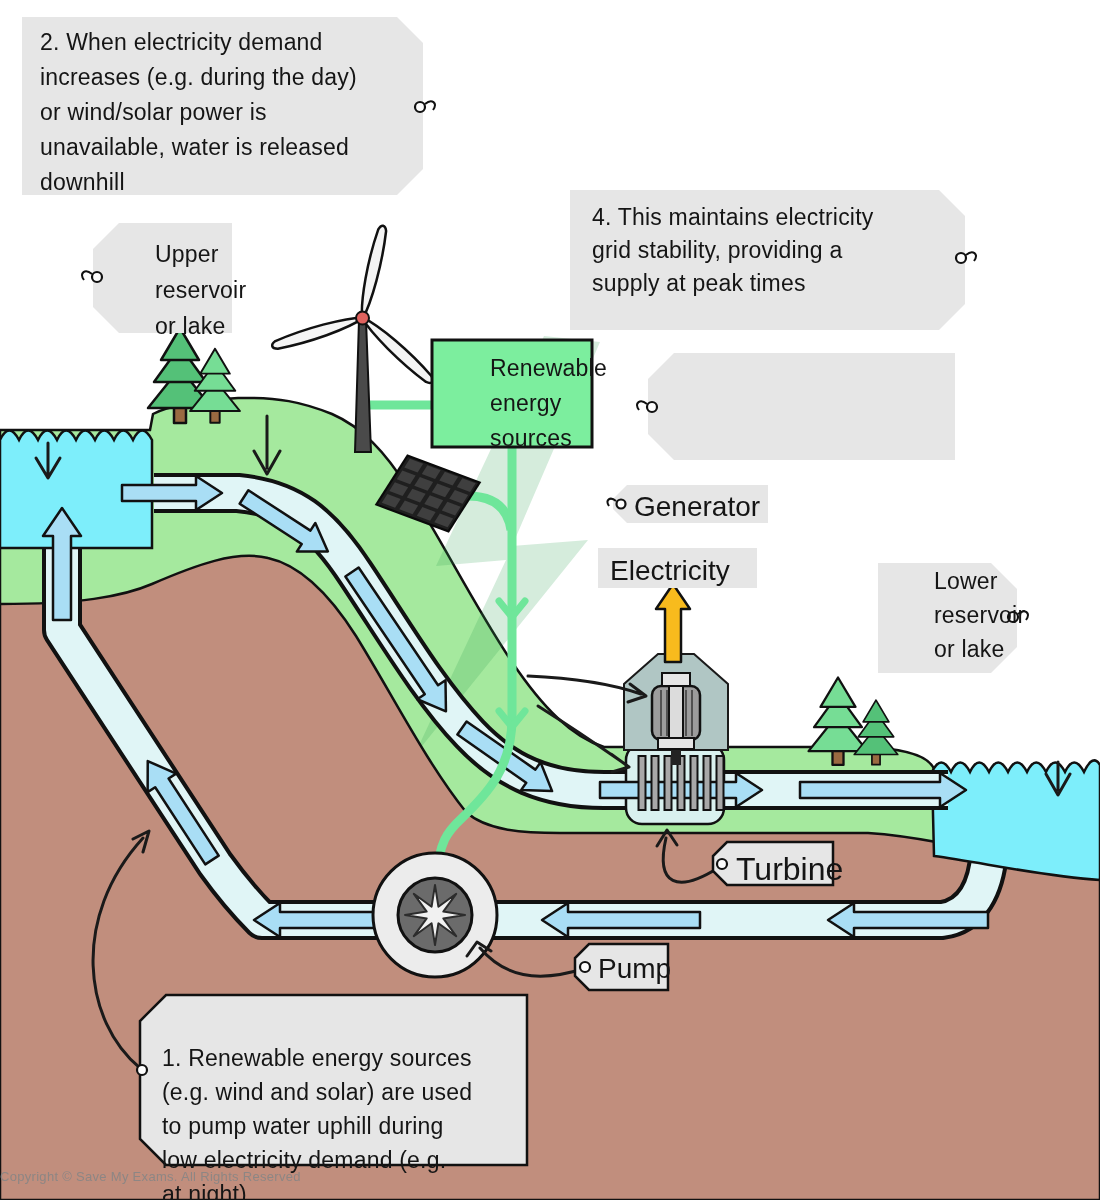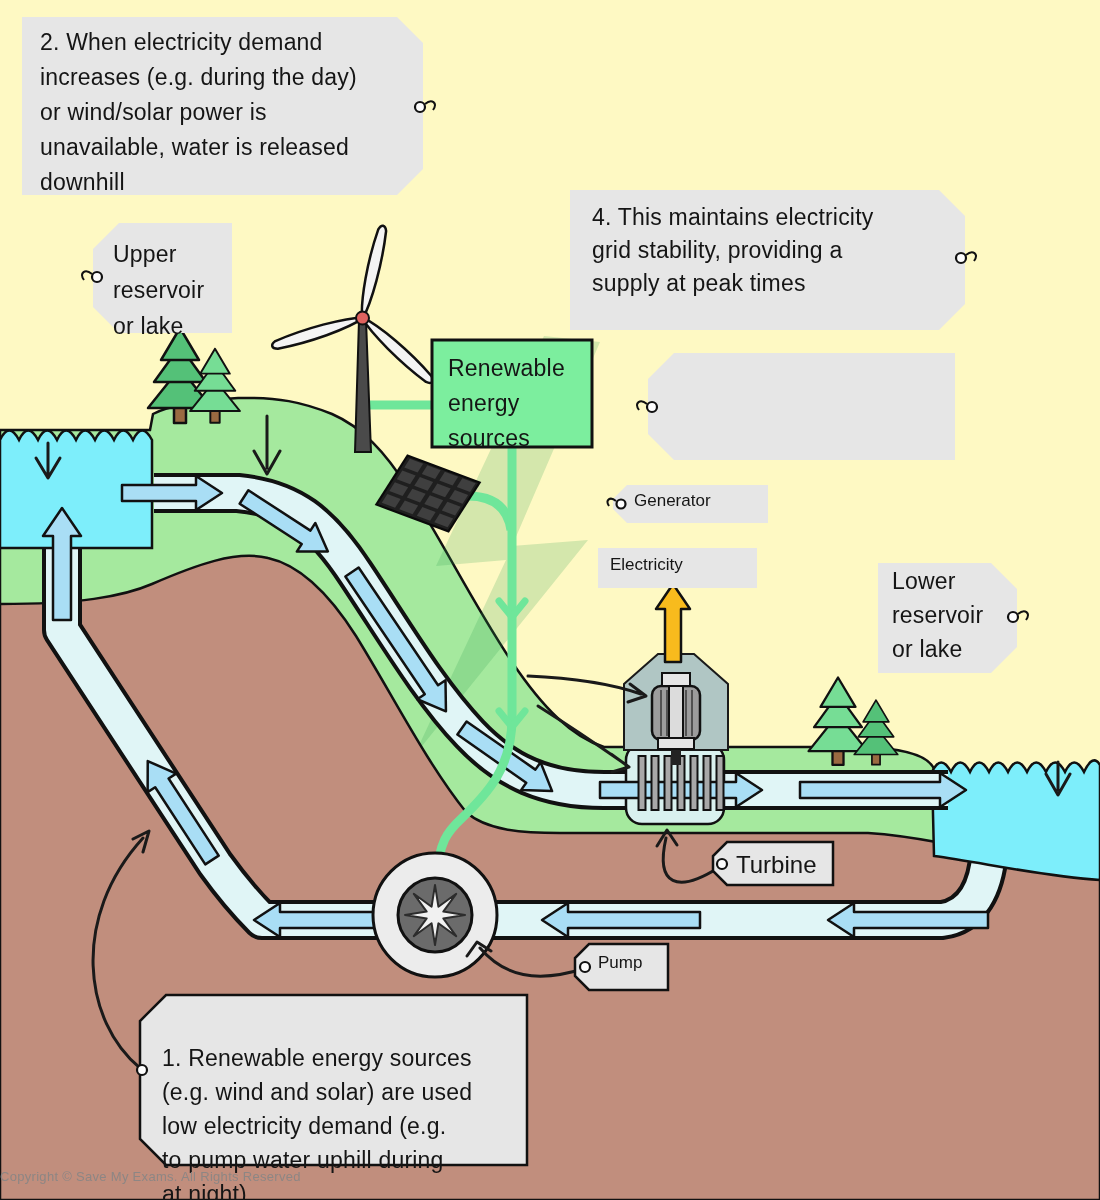--- a/index.html
+++ b/index.html
@@ -1,21 +1,21 @@
 <!DOCTYPE html>
 <html><head>
 <meta charset="utf-8">
 <style>
   html,body{margin:0;padding:0;background:#000;}
-  #stage{position:relative;width:1100px;height:1200px;background:#fef9c3;overflow:hidden;
+  #stage{position:relative;width:1100px;height:1200px;background:#ffffff;overflow:hidden;
          font-family:"Liberation Sans",sans-serif;color:#151515;}
   #stage svg{position:absolute;left:0;top:0;}
   .note{position:absolute;font-size:23px;line-height:35px;letter-spacing:.2px;white-space:nowrap;}
-  .small-label{position:absolute;font-size:17px;white-space:nowrap;}
-  .multi{line-height:36px;}
+  .small-label{position:absolute;font-size:28px;white-space:nowrap;}
+  .multi{line-height:36px;margin-left:42px;}
   #copyright{position:absolute;left:0;top:1169px;width:1100px;text-align:left;
              font-size:13px;color:#8d8684;letter-spacing:.3px;}
 </style>
 </head>
 <body>
 
 <div id="stage">
 
 <svg width="1100" height="1200" viewBox="0 0 1100 1200">
 
@@ -278,27 +278,27 @@
   <div class="small-label" style="left:634px;top:491px;">Generator</div>
 
   <div class="small-label" style="left:610px;top:555px;">Electricity</div>
 
   <div class="note multi" style="left:892px;top:564px;line-height:34px;">
     <div>Lower</div>
     <div>reservoir</div>
     <div>or lake</div>
   </div>
 
-  <div class="small-label" style="left:736px;top:851px;font-size:24px;">Turbine</div>
+  <div class="small-label" style="left:736px;top:851px;font-size:32px;">Turbine</div>
 
   <div class="small-label" style="left:598px;top:953px;">Pump</div>
 
   <div class="note" style="left:162px;top:1005px;line-height:34px;margin-top:36px;">
     <div>1. Renewable energy sources</div>
     <div>(e.g. wind and solar) are used</div>
+    <div>to pump water uphill during</div>
     <div>low electricity demand (e.g.</div>
-    <div>to pump water uphill during</div>
     <div>at night)</div>
   </div>
 
   <div id="copyright">Copyright © Save My Exams. All Rights Reserved</div>
 
 </div>
 
 </body></html>

